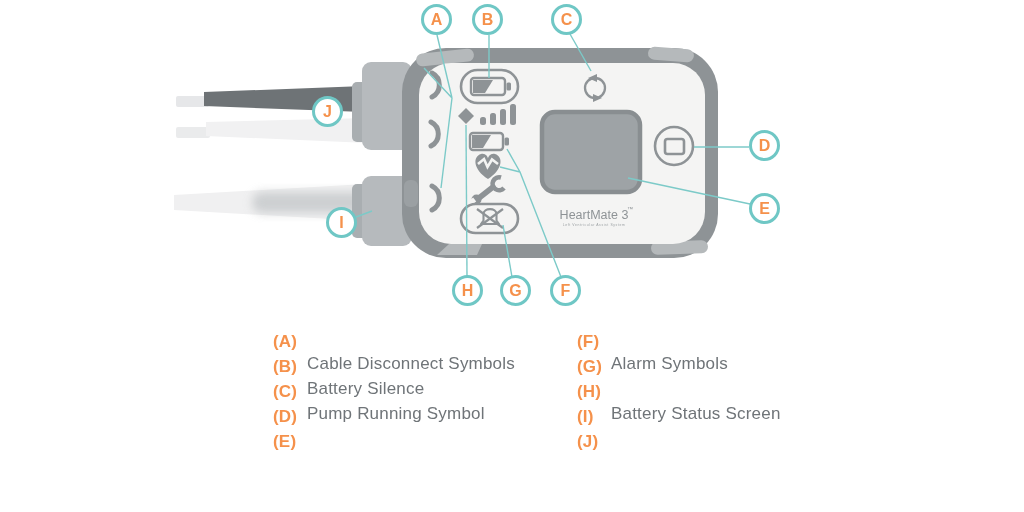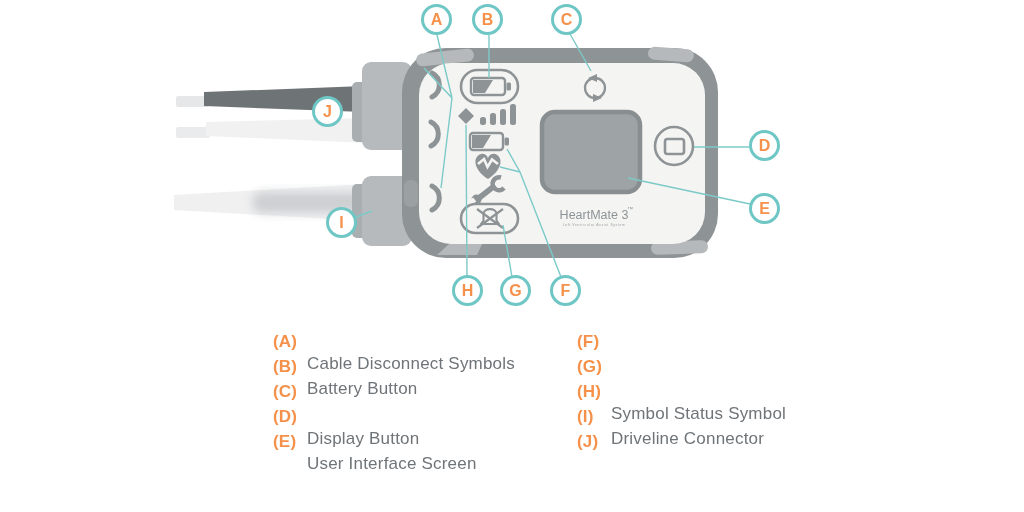--- a/index.html
+++ b/index.html
@@ -173,48 +173,47 @@
   <div class="callout" style="left:326px;top:207px">I</div>
   <div class="callout" style="left:312px;top:96px">J</div>
 
   <div class="legend legend-col-left">
     <div class="legend-row">
       <span class="legend-key">(A)</span>
       <span class="legend-label">Cable Disconnect Symbols</span>
     </div>
     <div class="legend-row">
       <span class="legend-key">(B)</span>
-      <span class="legend-label">Battery Button</span>
+      <span class="legend-label">Battery Silence</span>
     </div>
     <div class="legend-row">
       <span class="legend-key">(C)</span>
+      <span class="legend-label">Pump Running Symbol</span>
     </div>
     <div class="legend-row">
       <span class="legend-key">(D)</span>
-      <span class="legend-label">Display Button</span>
     </div>
     <div class="legend-row">
       <span class="legend-key">(E)</span>
-      <span class="legend-label">User Interface Screen</span>
     </div>
   </div>
 
   <div class="legend legend-col-right">
     <div class="legend-row">
       <span class="legend-key">(F)</span>
+      <span class="legend-label">Alarm Symbols</span>
     </div>
     <div class="legend-row">
       <span class="legend-key">(G)</span>
     </div>
     <div class="legend-row">
       <span class="legend-key">(H)</span>
-      <span class="legend-label">Symbol Status Symbol</span>
+      <span class="legend-label">Battery Status Screen</span>
     </div>
     <div class="legend-row">
       <span class="legend-key">(I)</span>
-      <span class="legend-label">Driveline Connector</span>
     </div>
     <div class="legend-row">
       <span class="legend-key">(J)</span>
     </div>
   </div>
 
 </div>
 
 </body></html>

